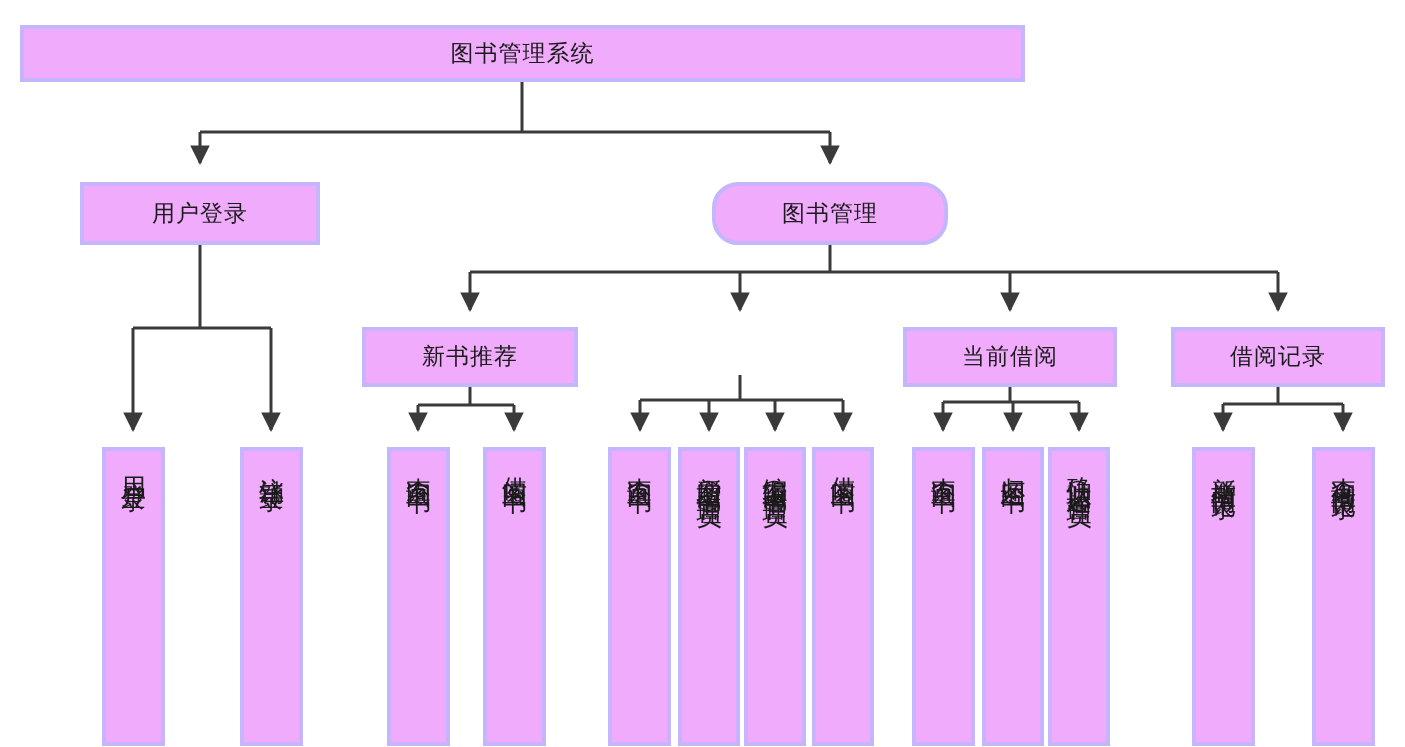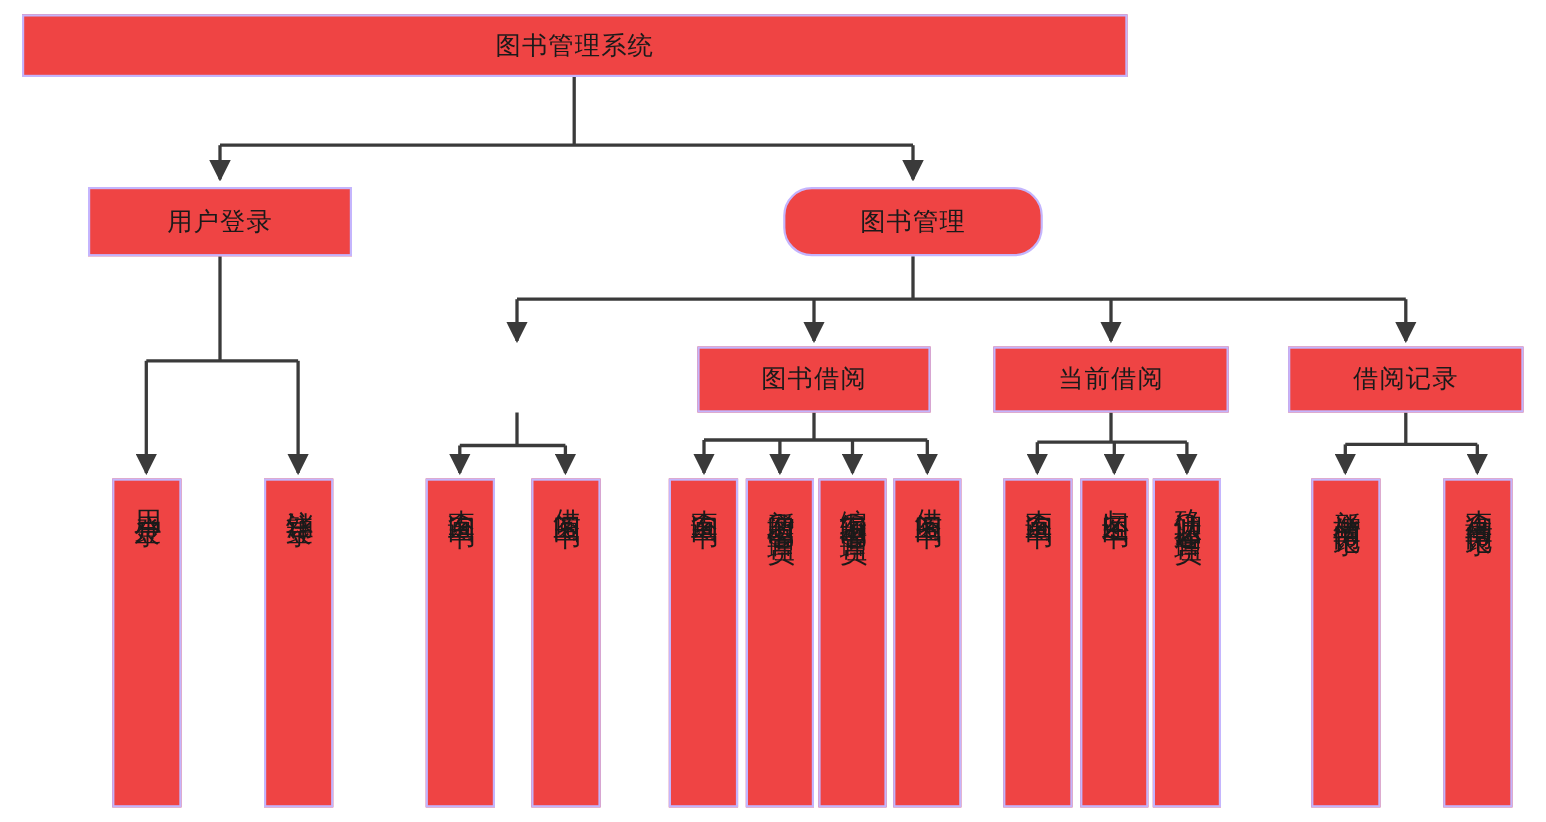--- a/index.html
+++ b/index.html
@@ -23,26 +23,27 @@
     position: absolute;
     left: 0;
     top: 0;
     width: 1405px;
     height: 747px;
     pointer-events: none;
   }
   .node {
     position: absolute;
     box-sizing: border-box;
-    background: #ef4444;
-    border: 2px solid #c4b5fd;
+    background: #f0abfc;
+    border: 4px solid #c4b5fd;
     display: flex;
     align-items: center;
     justify-content: center;
     z-index: 2;
+    margin-top: 12px;
   }
   .node .label {
     color: #1a1a1a;
     line-height: 1.18;
     letter-spacing: 1px;
     white-space: nowrap;
   }
   
   .node.horiz .label {
     font-size: 23px;
@@ -130,24 +131,24 @@
   </div>
 
   <div class="node horiz" style="left:80px; top:170px; width:240px; height:63px;">
     <span class="label">用户登录</span>
   </div>
 
   <div class="node horiz" style="left:712px; top:170px; width:236px; height:63px;border-radius:26px;">
     <span class="label">图书管理</span>
   </div>
 
-
-  <div class="node horiz" style="left:634px; top:315px; width:212px; height:60px;">
-    <span class="label">图书借阅</span>
-  </div>
+  <div class="node horiz" style="left:362px; top:315px; width:216px; height:60px;">
+    <span class="label">新书推荐</span>
+  </div>
+
 
   <div class="node horiz" style="left:903px; top:315px; width:214px; height:60px;">
     <span class="label">当前借阅</span>
   </div>
 
   <div class="node horiz" style="left:1171px; top:315px; width:214px; height:60px;">
     <span class="label">借阅记录</span>
   </div>
 
   <div class="node vert" style="left:102px; top:435px; width:63px; height:299px;">

